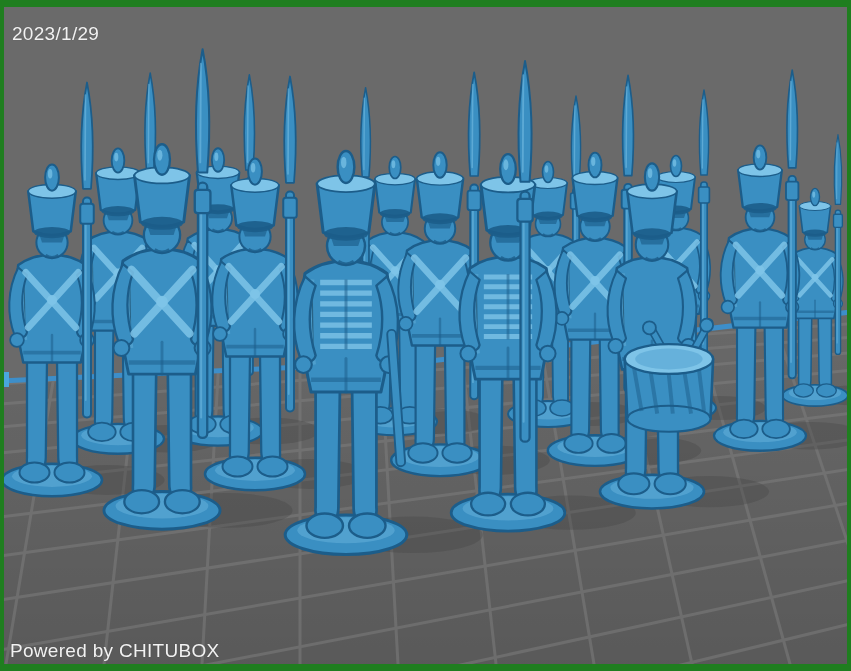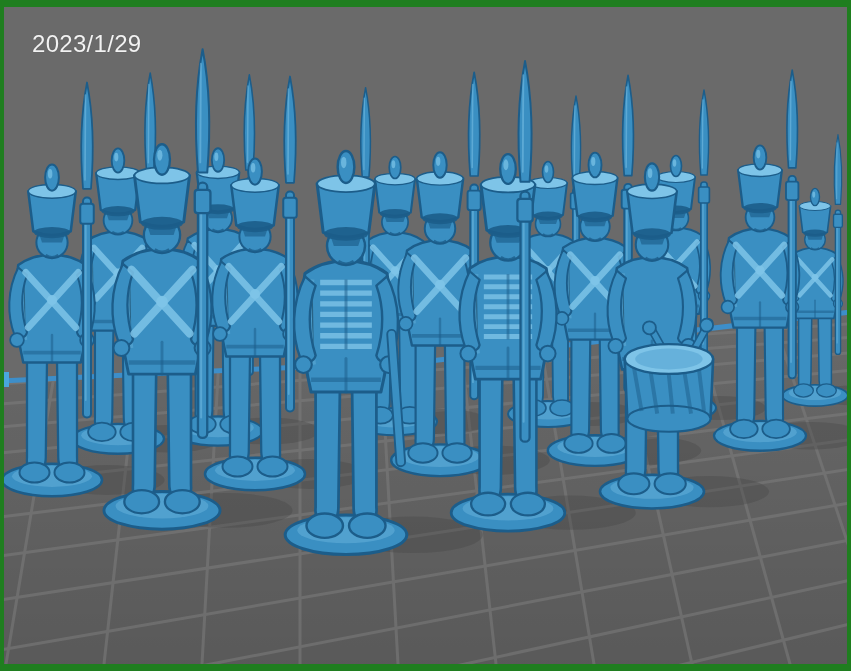--- a/index.html
+++ b/index.html
@@ -7,21 +7,21 @@
     position:relative;width:851px;height:671px;overflow:hidden;
     background:#6a6a6a;
     font-family:"Liberation Sans",sans-serif;
   }
   .viewport svg{position:absolute;left:0;top:0;display:block;}
   .overlay-label{
     position:absolute;color:#f2f2f2;user-select:none;
     font-family:"Liberation Sans",sans-serif;
     text-shadow:0 0 1px rgba(0,0,0,0.25);
   }
-  .date-label{left:12px;top:30px;font-size:24px;letter-spacing:0.3px;margin-left:20px;}
+  .date-label{left:12px;top:23px;font-size:19px;letter-spacing:0.3px;}
   .watermark-label{left:10px;top:640px;font-size:19px;letter-spacing:0.3px;}
 </style>
 </head>
 <body>
 
 <div class="viewport">
   <svg id="scene" width="851" height="671" viewBox="0 0 851 671">
       <rect x="0" y="0" width="851" height="671" fill="#6a6a6a"></rect>
       <defs>
         <linearGradient id="floorG" x1="0" y1="0" x2="0" y2="1">
@@ -615,13 +615,14 @@
         </g>
       </g>
       <g>
         <rect x="0" y="0" width="851" height="7" fill="#1f7e1f"></rect>
         <rect x="0" y="664" width="851" height="7" fill="#1f7e1f"></rect>
         <rect x="0" y="0" width="4" height="671" fill="#1f7e1f"></rect>
         <rect x="847" y="0" width="4" height="671" fill="#1f7e1f"></rect>
       </g>
     </svg>
   <div class="overlay-label date-label">2023/1/29</div>
+  <div class="overlay-label watermark-label">Powered by CHITUBOX</div>
 </div>
 
 </body></html>

